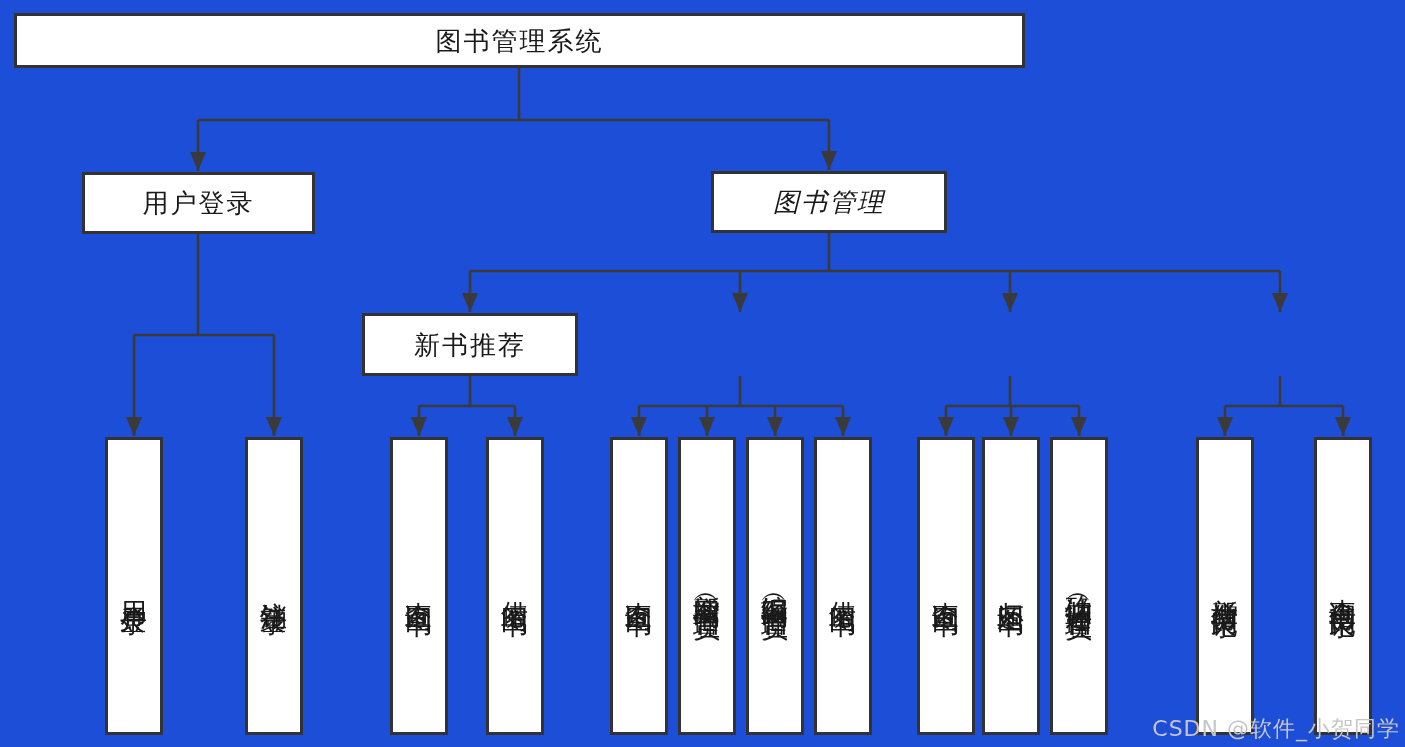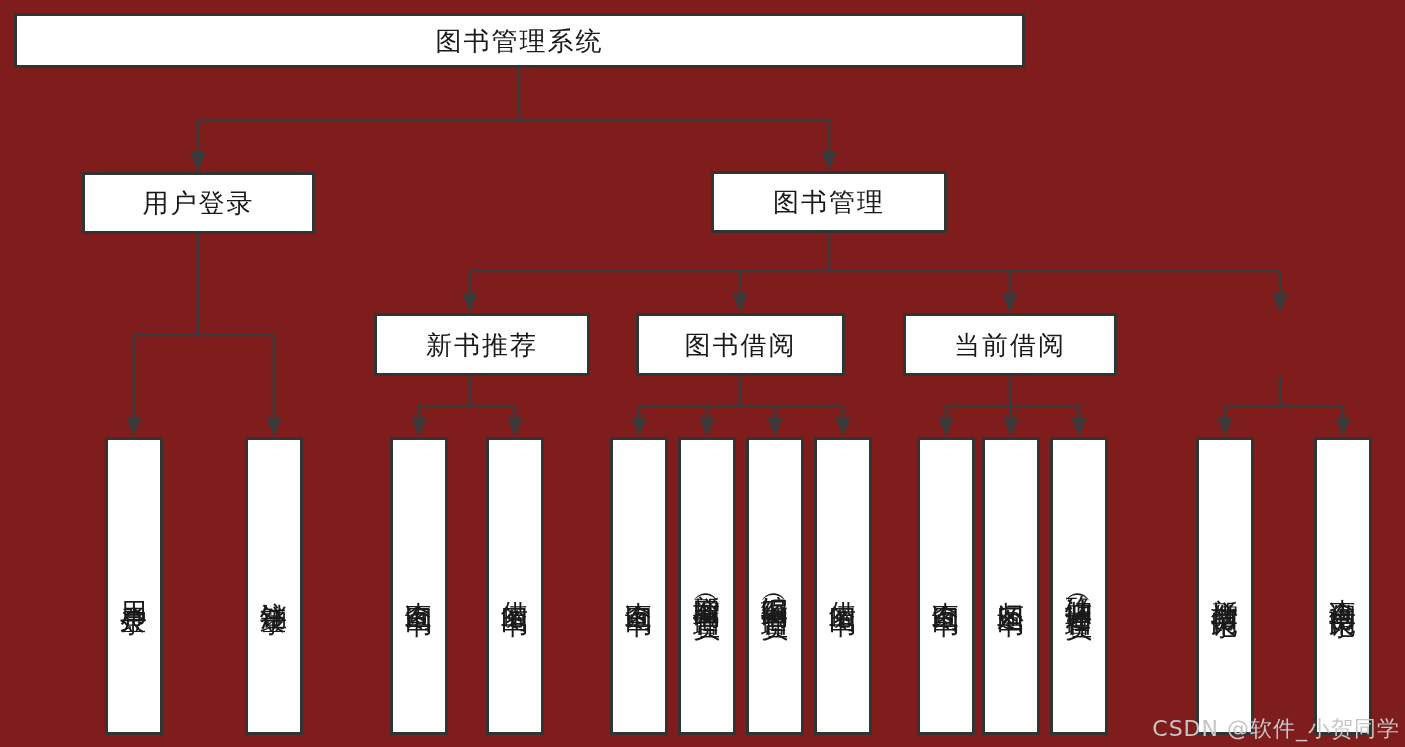--- a/index.html
+++ b/index.html
@@ -5,21 +5,21 @@
   html, body {
     margin: 0;
     padding: 0;
     background: #ffffff;
     font-family: "DejaVu Sans", "Liberation Sans", sans-serif;
   }
   #stage {
     position: relative;
     width: 1405px;
     height: 747px;
-    background: #7f1d1d;
+    background: #1d4ed8;
     overflow: hidden;
   }
   #wires {
     position: absolute;
     left: 0; top: 0;
     width: 1405px; height: 747px;
     pointer-events: none;
   }
   .node {
     position: absolute;
@@ -45,22 +45,22 @@
   }
   .v-node .vtext {
     writing-mode: vertical-rl;
     text-orientation: mixed;
     letter-spacing: 3px;
     white-space: nowrap;
   }
   
   .n-root { left: 14px;   top: 13px;  width: 1011px; height: 55px; }
   .n-l2a  { left: 82px;   top: 172px; width: 233px;  height: 62px; }
-  .n-l2b  { left: 711px;  top: 171px; width: 236px;  height: 62px; }
-  .n-l3a  { left: 362px;  top: 313px; width: 216px;  height: 63px; margin-left: 12px; }
+  .n-l2b  { left: 711px;  top: 171px; width: 236px;  height: 62px; font-style: italic; }
+  .n-l3a  { left: 362px;  top: 313px; width: 216px;  height: 63px; }
   .n-l3b  { left: 636px;  top: 313px; width: 209px;  height: 63px; }
   .n-l3c  { left: 903px;  top: 313px; width: 214px;  height: 63px; }
   .n-l3d  { left: 1173px; top: 313px; width: 214px;  height: 63px; }
   .vbox   { top: 437px; width: 58px; height: 298px; }
   .n-v1a { left: 105px; }  .n-v1b { left: 245px; }
   .n-v2a { left: 390px; }  .n-v2b { left: 486px; }
   .n-v3a { left: 610px; }  .n-v3b { left: 678px; }
   .n-v3c { left: 746px; }  .n-v3d { left: 814px; }
   .n-v4a { left: 917px; }  .n-v4b { left: 982px; }
   .n-v4c { left: 1050px; }
@@ -132,26 +132,20 @@
   <div class="node h-node n-l2a">
     <span>用户登录</span>
   </div>
   <div class="node h-node n-l2b">
     <span>图书管理</span>
   </div>
 
   <div class="node h-node n-l3a">
     <span>新书推荐</span>
   </div>
-  <div class="node h-node n-l3b">
-    <span>图书借阅</span>
-  </div>
-  <div class="node h-node n-l3c">
-    <span>当前借阅</span>
-  </div>
 
   <div class="node v-node vbox n-v1a">
     <span class="vtext">用户登录</span>
   </div>
   <div class="node v-node vbox n-v1b">
     <span class="vtext">注销登录</span>
   </div>
 
   <div class="node v-node vbox n-v2a">
     <span class="vtext">查询图书</span>

